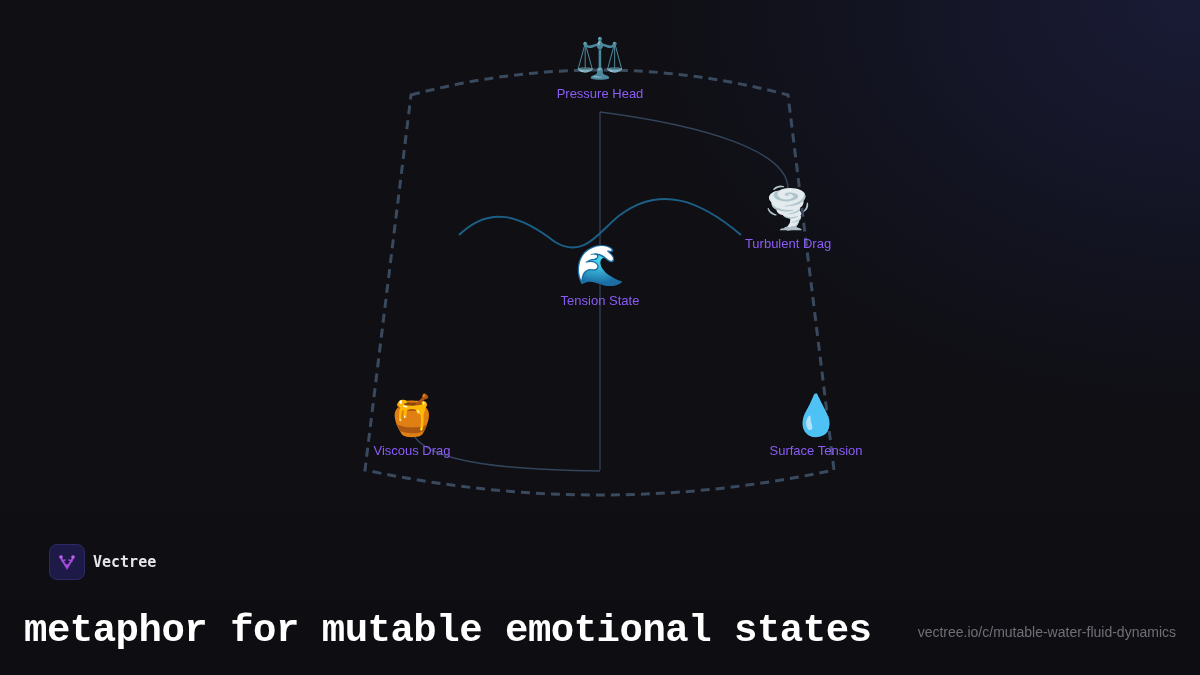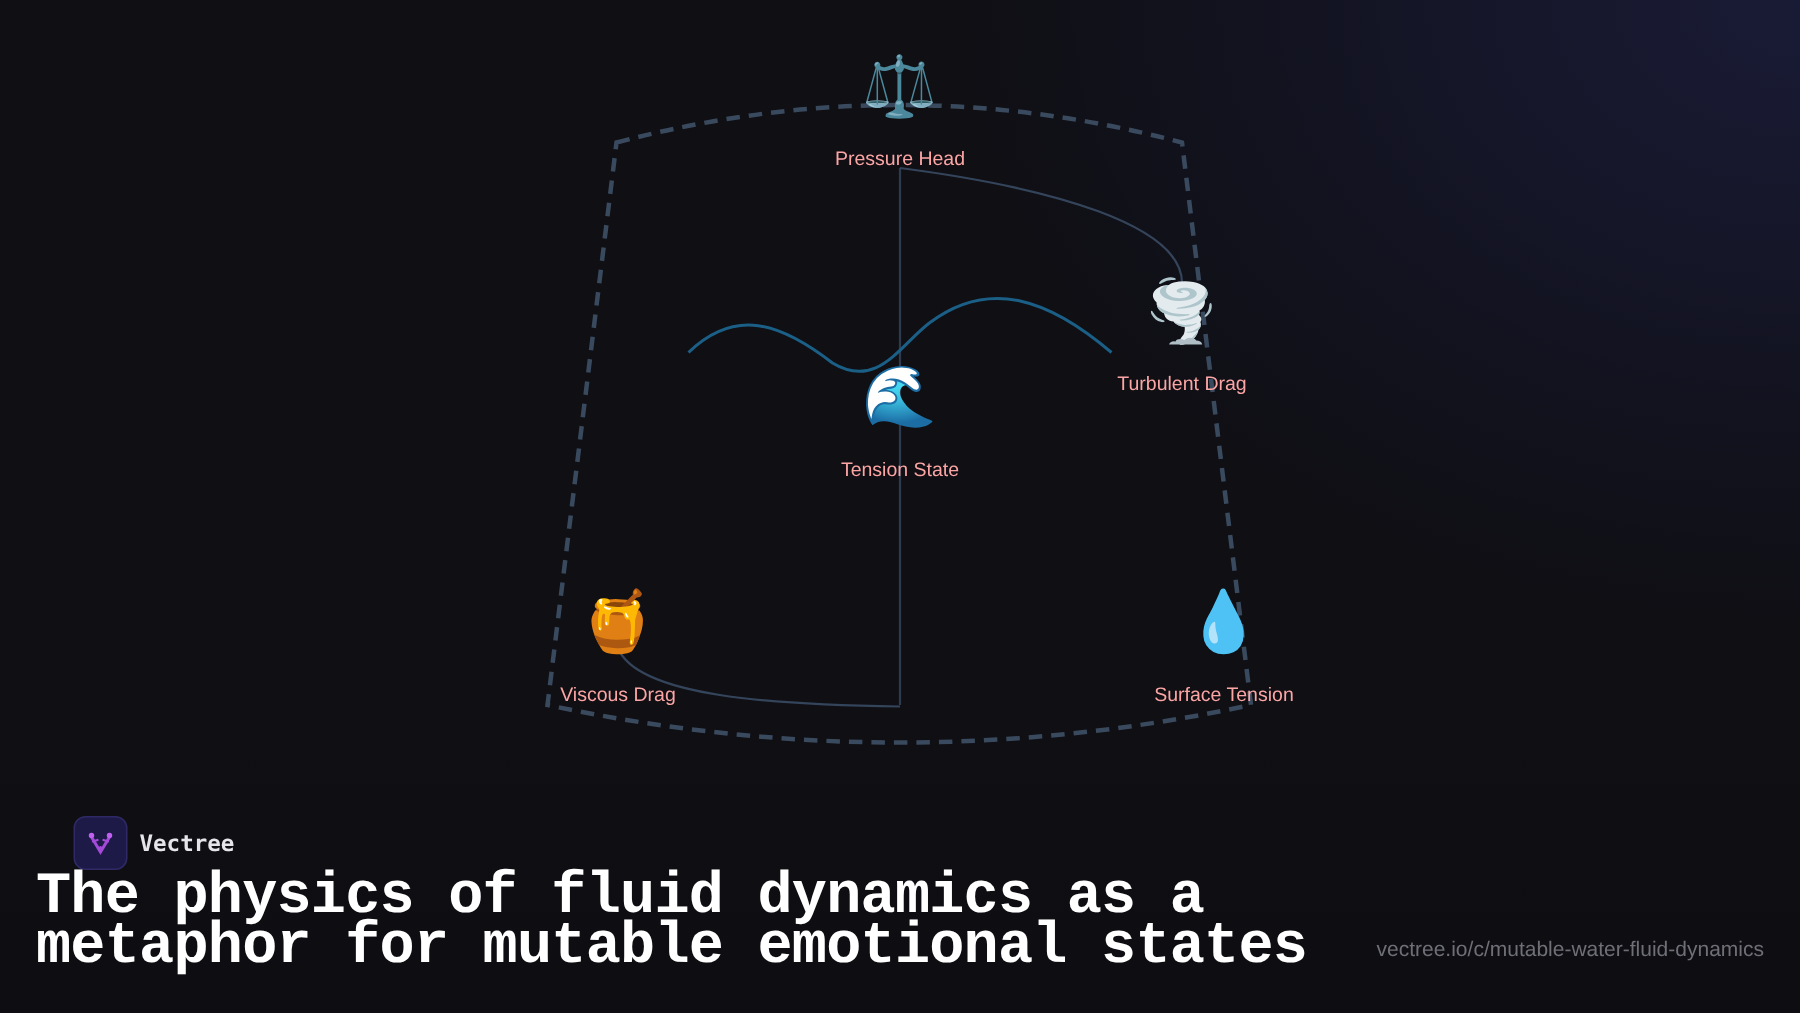--- a/index.html
+++ b/index.html
@@ -14,21 +14,21 @@
         radial-gradient(ellipse 700px 520px at 1200px 0px, rgba(26,28,56,0.95) 0%, rgba(22,23,44,0.6) 45%, rgba(15,15,20,0) 80%),
         linear-gradient(180deg, rgba(15,15,20,0) 70%, rgba(12,12,16,0.6) 100%);
     }
     svg.diagram { position: absolute; left: 0; top: 0; }
     .node {
       position: absolute; transform: translate(-50%, 0);
       display: flex; flex-direction: column; align-items: center;
     }
     .node .emoji { font-size: 40px; line-height: 48px; }
     .node .label {
-      font-size: 13px; color: #fca5a5; margin-top: 16px; white-space: nowrap;
+      font-size: 13px; color: #8b5cf6; margin-top: 4px; white-space: nowrap;
     }
     .brand {
       position: absolute; left: 24px; top: 544px;
       display: flex; align-items: center; gap: 8px; padding-left: 25px;
     }
     .logo {
       width: 34px; height: 34px; border-radius: 8px;
       background: #1e1a48; border: 1px solid #2f2a66;
       display: flex; align-items: center; justify-content: center;
     }
@@ -94,17 +94,17 @@
       <path d="M4 6 L10 16 L16 6 M10 16 L10 13" fill="none" stroke="#a44ad8" stroke-width="2" stroke-linecap="round"></path>
       <circle cx="4" cy="5" r="1.8" fill="#c060f0"></circle>
       <circle cx="16" cy="5" r="1.8" fill="#c060f0"></circle>
       <path d="M5 9 L8 8 M15 9 L12 8" stroke="#a44ad8" stroke-width="1.5" stroke-linecap="round"></path>
     </svg>
   </div>
   <span class="brand-name">Vectree</span>
 </div>
 
 <h1 class="title">
-  <span>The physics of fluid dynamics as a</span><br>
+  <br>
   <span>metaphor for mutable emotional states</span>
 </h1>
 
 <div class="url">vectree.io/c/mutable-water-fluid-dynamics</div>
 
 </body></html>

